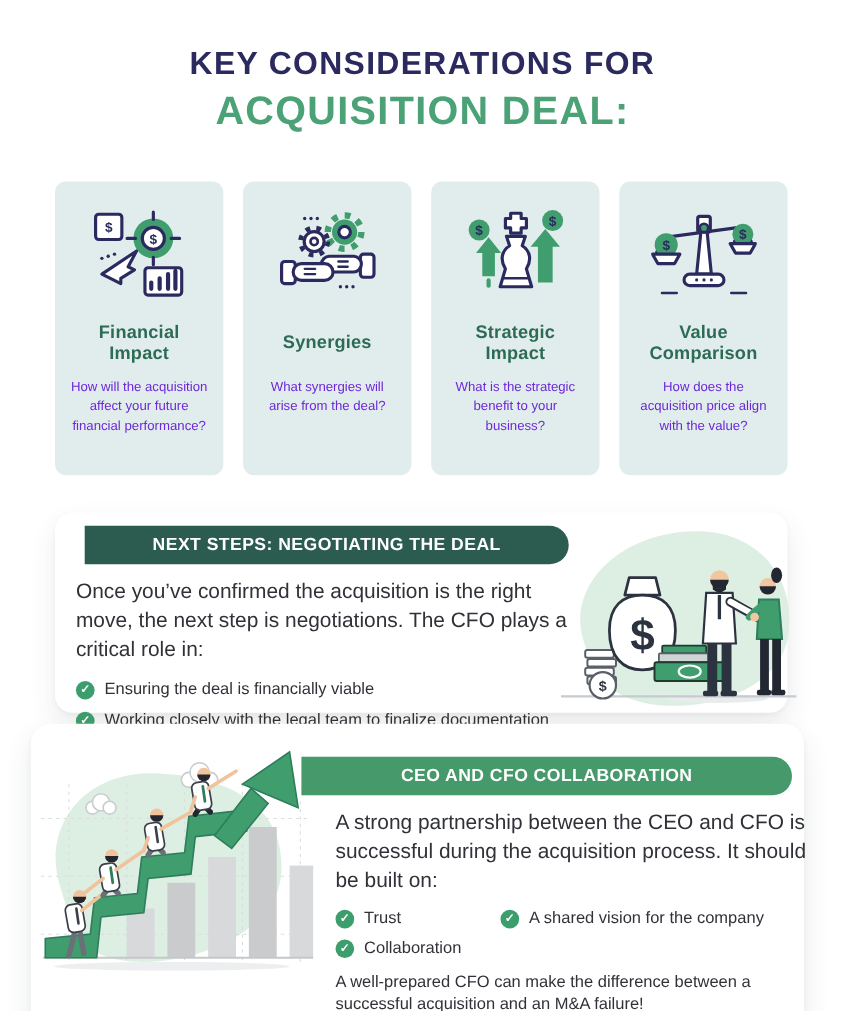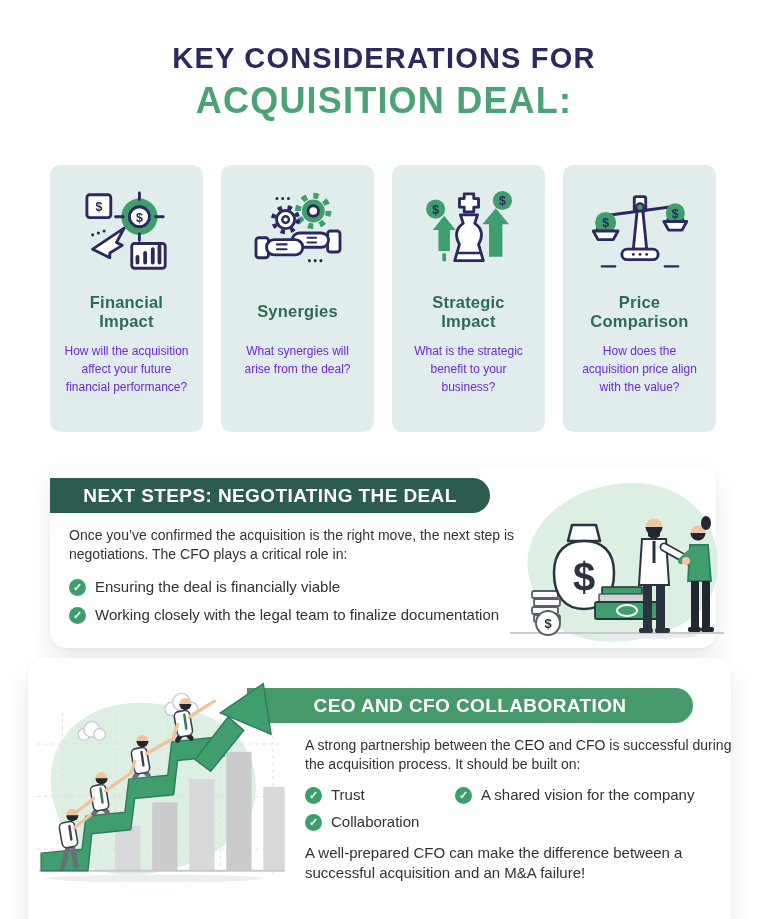--- a/index.html
+++ b/index.html
@@ -18,27 +18,27 @@
         padding:20px 8px 0;text-align:center;}
   .card .icon-box{height:94px;display:flex;align-items:center;justify-content:center;}
   .card h3{margin:12px 0 0;min-height:42px;display:flex;flex-direction:column;justify-content:center;
            font-size:16.5px;line-height:1.18;color:#2d6b55;font-weight:800;letter-spacing:.2px;}
   .card h3 span{display:block;}
   .card p{margin:9px 6px 0;font-size:12px;line-height:1.5;color:#6d28d9;}
 
   
   .panel{position:absolute;background:#fff;box-shadow:0 12px 24px rgba(45,70,60,.10),0 2px 5px rgba(0,0,0,.04);}
   .pill{position:absolute;display:flex;align-items:center;justify-content:center;height:35px;
-        color:#fff;font-weight:700;font-size:19px;letter-spacing:.4px;
-        border-radius:0 17.5px 17.5px 0;white-space:nowrap;}
+        color:#fff;font-weight:700;font-size:16px;letter-spacing:.4px;
+        border-radius:0 17.5px 17.5px 0;white-space:nowrap;margin-left:27px;}
   .check-row{display:flex;align-items:flex-start;gap:9px;font-size:15px;color:#303238;}
   .check-dot{flex:none;width:17px;height:17px;border-radius:50%;background:#3d9e6d;color:#fff;
              display:flex;align-items:center;justify-content:center;font-size:11px;font-weight:bold;
              margin-top:1px;line-height:1;}
-  .intro{margin:0;font-size:14px;line-height:1.38;color:#303238;}
+  .intro{margin:0;font-size:19px;line-height:1.38;color:#303238;}
 
   
   .panel-a{left:50px;top:466px;width:666px;height:182px;border-radius:16px;}
   .pill-a{left:0;top:12px;width:440px;background:#2b5c4f;}
   .panel-a .content{position:absolute;left:19px;top:60px;width:620px;}
   .panel-a .intro{max-width:458px;margin-bottom:13px;}
   .panel-a .check-row{margin-bottom:10px;}
   .illus-a{position:absolute;left:450px;top:-3px;width:234px;height:190px;}
 
   
@@ -176,21 +176,21 @@
           <circle cx="50" cy="18" r="4" fill="#3f9d6e" stroke="#2b2a5e" stroke-width="2.5"></circle>
           <g fill="#2b2a5e">
             <circle cx="43" cy="67.5" r="1.5"></circle>
               <circle cx="50" cy="67.5" r="1.5"></circle>
               <circle cx="57" cy="67.5" r="1.5"></circle>
           </g>
           <path d="M10 80h14M76 80h14" stroke="#2b2a5e" stroke-width="2.5" stroke-linecap="round"></path>
         </svg>
       </div>
       <h3>
-        <span>Price</span>
+        <span>Value</span>
         <span>Comparison</span>
       </h3>
       <p>How does the acquisition price align with the value?</p>
     </article>
 
   </section>
 
   <section class="panel panel-a">
     <div class="pill pill-a">
       <span>NEXT STEPS: NEGOTIATING THE DEAL</span>

